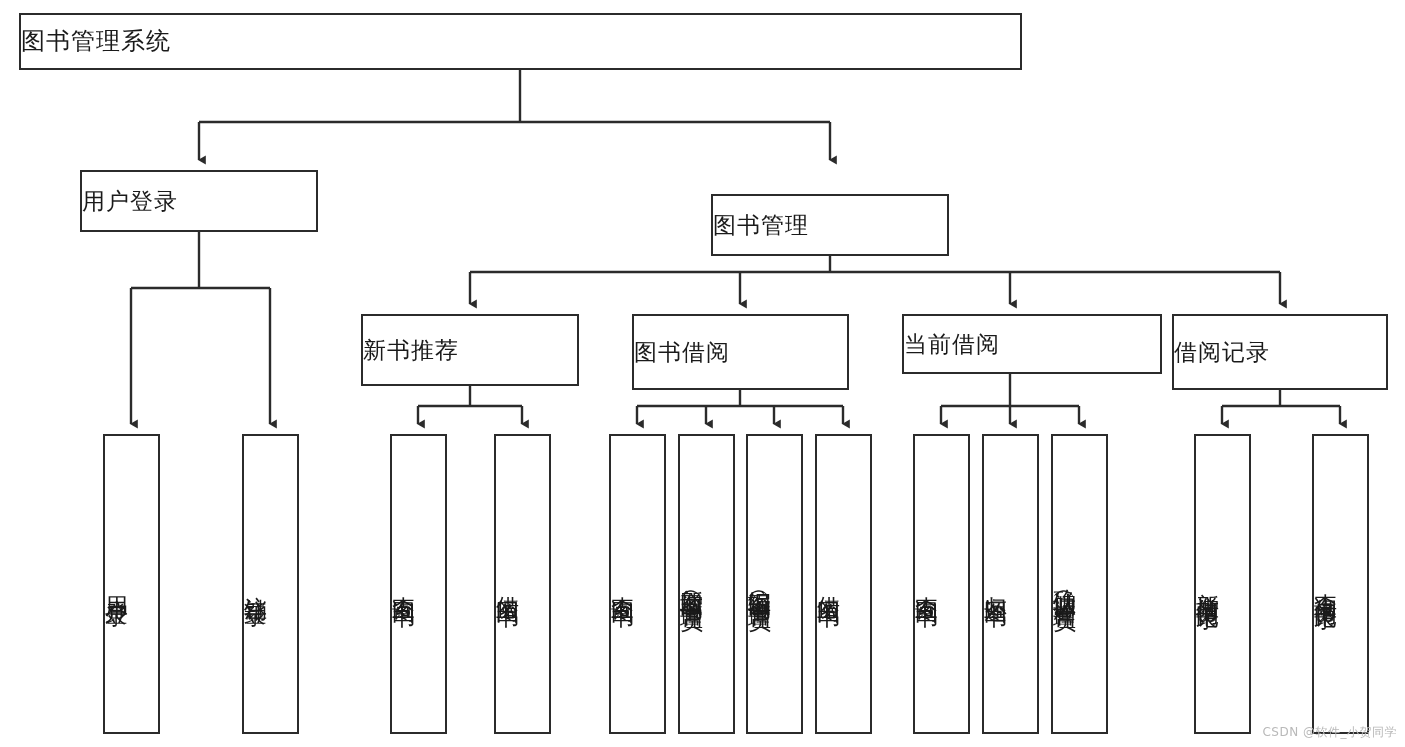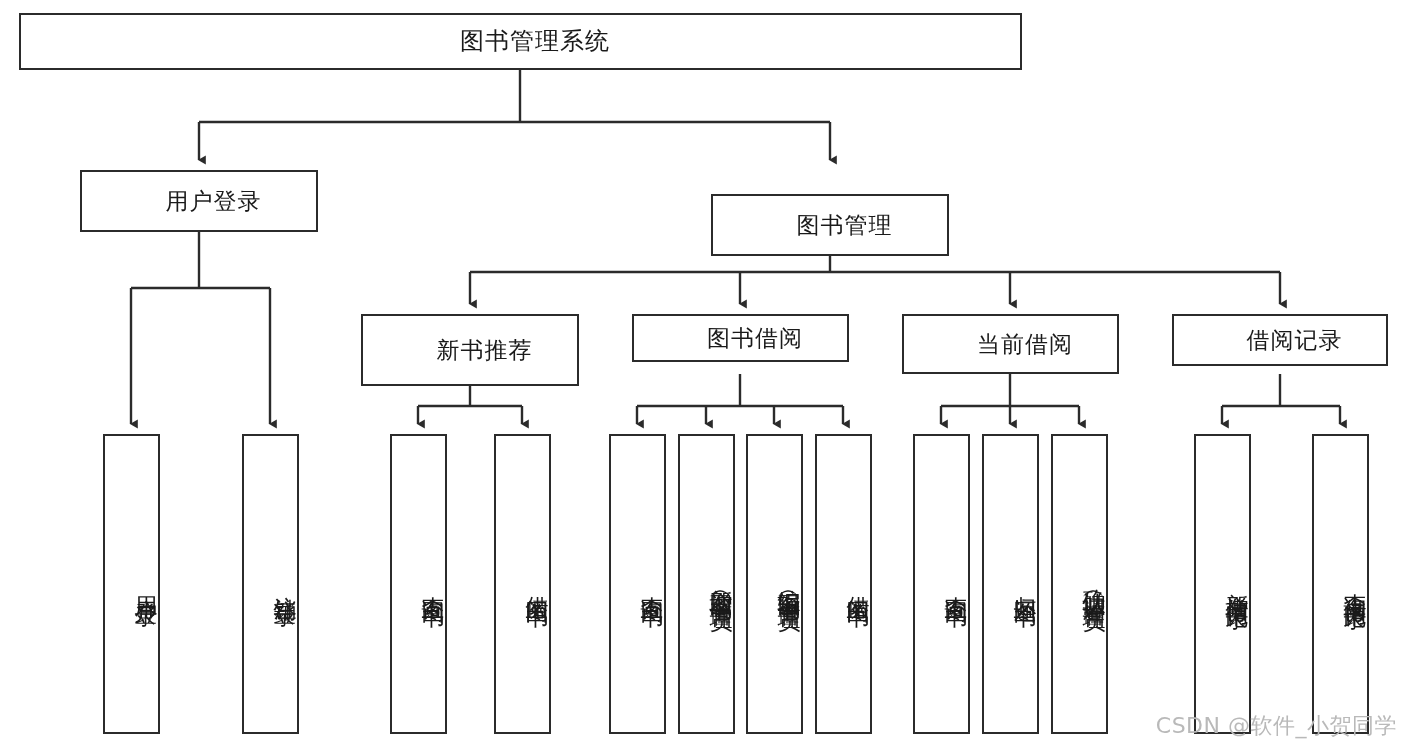--- a/index.html
+++ b/index.html
@@ -15,23 +15,21 @@
     font-family: "DejaVu Sans", "Liberation Sans", sans-serif;
     overflow: hidden;
   }
   .node {
     position: absolute;
     box-sizing: border-box;
     border: 2.5px solid #2b2b2b;
     background: #ffffff;
     display: flex;
     align-items: center;
-    justify-content: center;
     color: #1a1a1a;
-    padding-left: 29px;
   }
   .node.h {
     font-size: 23px;
     line-height: 1.15;
     letter-spacing: 1px;
   }
   .node.v {
     font-size: 23px;
     letter-spacing: 2px;
   }
@@ -50,21 +48,21 @@
     left: 0;
     top: 0;
     width: 1405px;
     height: 747px;
     pointer-events: none;
   }
   .watermark {
     position: absolute;
     right: 8px;
     bottom: 6px;
-    font-size: 22px;
+    font-size: 12px;
     color: #b9b9b9;
     letter-spacing: 0.5px;
     white-space: nowrap;
   }
 </style>
 </head>
 <body>
 
 <div id="canvas">
 
@@ -125,27 +123,27 @@
   <div class="node h" style="left:80px; top:170px; width:238px; height:62px;">
     <span>用户登录</span>
   </div>
   <div class="node h" style="left:711px; top:170px; width:238px; height:62px;margin-top:24px;">
     <span>图书管理</span>
   </div>
 
   <div class="node h" style="left:361px; top:314px; width:218px; height:72px;">
     <span>新书推荐</span>
   </div>
-  <div class="node h" style="left:632px; top:314px; width:217px; height:48px;">
+  <div class="node h" style="left:632px; top:314px; width:217px; height:76px;">
     <span>图书借阅</span>
   </div>
-  <div class="node h" style="left:902px; top:314px; width:217px; height:60px;">
+  <div class="node h" style="left:902px; top:314px; width:260px; height:60px;">
     <span>当前借阅</span>
   </div>
-  <div class="node h" style="left:1172px; top:314px; width:216px; height:52px;">
+  <div class="node h" style="left:1172px; top:314px; width:216px; height:76px;">
     <span>借阅记录</span>
   </div>
 
   <div class="node v" style="left:103px; top:434px; width:57px; height:300px;">
     <span class="vtext">用户登录</span>
   </div>
   <div class="node v" style="left:242px; top:434px; width:57px; height:300px;">
     <span class="vtext">注销登录</span>
   </div>
 

